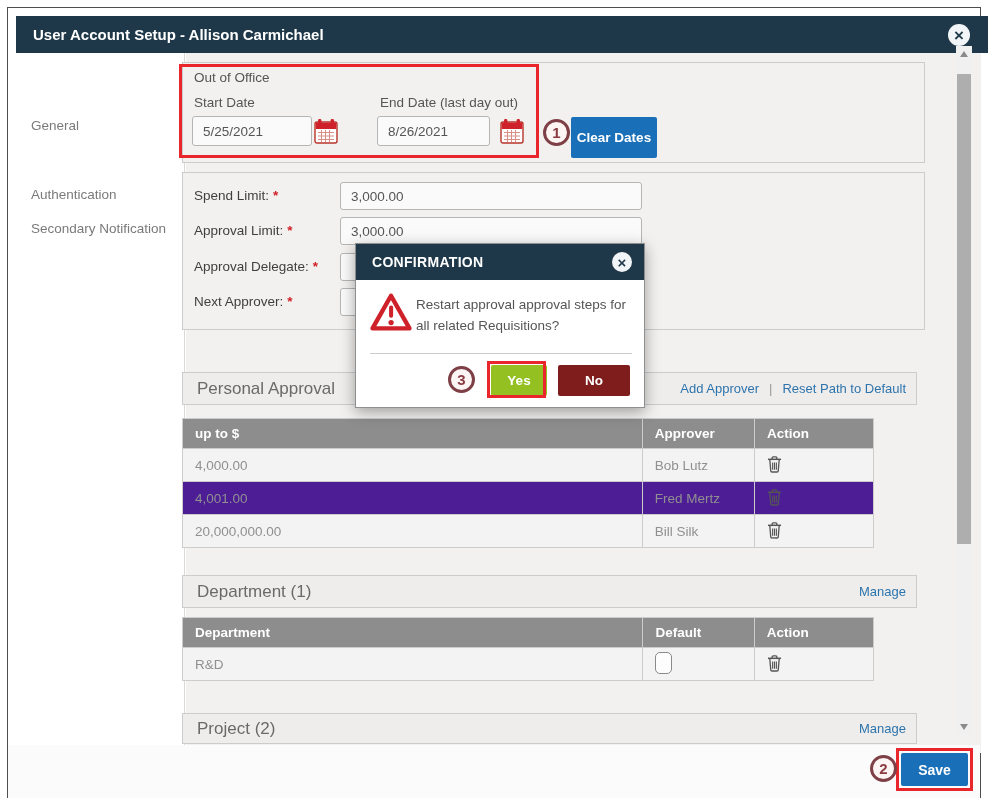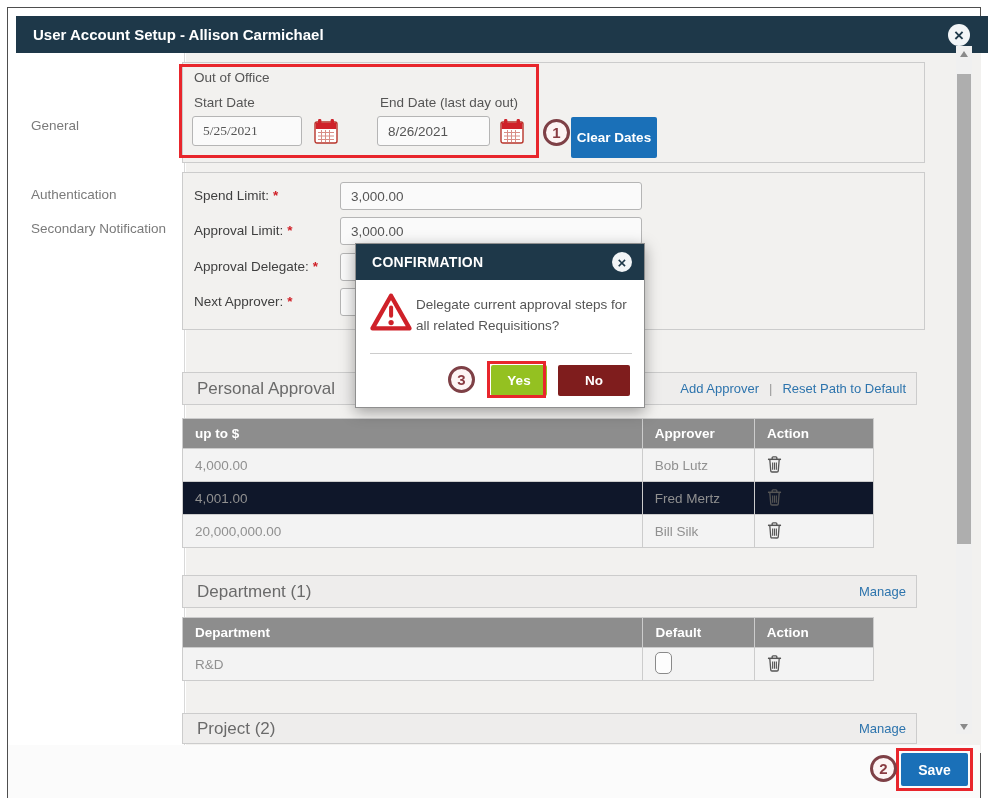--- a/index.html
+++ b/index.html
@@ -39,21 +39,21 @@
                 border:1px solid #cccccc; display:flex; align-items:center; }
   .section-hd .sec-title { font-size:17px; color:#6a6a6a; margin-left:14px; }
   .sec-links { margin-left:auto; margin-right:10px; font-size:13px; display:flex; gap:10px; align-items:center; }
   .link { color:#2d74ad; cursor:pointer; }
   .sep { color:#999; }
 
   table.grid { position:absolute; width:692px; border-collapse:collapse; font-size:13.5px; }
   table.grid th { background:#8d8d8d; color:#fff; text-align:left; font-weight:bold;
                   height:30px; padding-left:12px; border:1px solid #cccccc; }
   table.grid td { height:33px; padding-left:12px; color:#909090; border:1px solid #cccccc; }
-  tr.row-a td { background:#f3f3f3; } tr.row-b td { background:#0f172a; }
+  tr.row-a td { background:#f3f3f3; } tr.row-b td { background:#4c1d95; }
   td.tall { height:43px; }
   .col1 { width:494px; } .col2 { width:116px; } .col3 { width:125px; }
 
   .trash { width:15px; height:18px; display:inline-block; cursor:pointer; }
   .checkbox { width:17px; height:22px; border:1.5px solid #8a8a8a; border-radius:5px;
               background:#fdfdfd; cursor:pointer; display:inline-block; }
 
   .cal-icon { position:absolute; width:24px; height:26px; cursor:pointer; }
 
   .scrollbar { position:absolute; left:956px; top:46px; width:16px; height:688px; background:#f0f0f0; }
@@ -99,21 +99,21 @@
       <div class="side-item" style="top:161px;">Secondary Notification</div>
     </div>
 
     <div class="main-bg"></div>
   </div>
 
   <div class="box" style="left:182px; top:62px; width:743px; height:101px;"></div>
   <div class="lbl" style="left:194px; top:70px;">Out of Office</div>
   <div class="lbl" style="left:194px; top:95px;">Start Date</div>
   <div class="lbl" style="left:380px; top:95px;">End Date (last day out)</div>
-  <div class="input" style="left:192px; top:116px; width:110px; height:30px;font-family:Liberation Serif, serif;">5/25/2021</div>
+  <div class="input" style="left:192px; top:116px; width:120px; height:30px;">5/25/2021</div>
   <div class="input" style="left:377px; top:116px; width:113px; height:30px;">8/26/2021</div>
 
   <svg class="cal-icon" style="left:314px; top:118px;" viewBox="0 0 24 26">
     <rect x="1" y="4" width="22" height="21" rx="2" fill="#fff" stroke="#b8352b" stroke-width="1.4"></rect>
     <rect x="1.7" y="4.7" width="20.6" height="6.3" fill="#cf2129"></rect>
     <rect x="4" y="1" width="3.4" height="5.4" rx="1.4" fill="#cf2129"></rect>
     <rect x="16.6" y="1" width="3.4" height="5.4" rx="1.4" fill="#cf2129"></rect>
     <g stroke="#d88d85" stroke-width="1">
         <path d="M4 14.5h16M4 18h16M4 21.5h16"></path>
         <path d="M7.5 12v12M11.5 12v12M15.5 12v12"></path>
@@ -240,21 +240,21 @@
     <div class="modal-hd">
       <span class="m-title">CONFIRMATION</span>
       <span class="circle-close">×</span>
     </div>
     <svg class="warn-icon" viewBox="0 0 50 46">
       <path d="M25 4 L46 41 L4 41 Z" fill="#fff" stroke="#cf2129" stroke-width="5" stroke-linejoin="round"></path>
       <rect x="22.8" y="15" width="4.6" height="14" rx="2.2" fill="#cf2129"></rect>
       <circle cx="25.1" cy="34.5" r="3" fill="#cf2129"></circle>
     </svg>
     <div class="m-msg">
-      <span>Delegate current approval steps for</span><br>
+      <span>Restart approval approval steps for</span><br>
       <span>all related Requisitions?</span>
     </div>
     <div class="m-divider"></div>
     <div class="btn-blue" style="left:135px; top:121px; width:56px; height:31px; background:#94c121;">Yes</div>
     <div class="btn-blue" style="left:202px; top:121px; width:72px; height:31px; background:#7f1d1d;">No</div>
   </div>
 
   <div class="anno-rect" style="left:179px; top:64px; width:360px; height:94px;"></div>
   <div class="anno-rect" style="left:487px; top:361px; width:59px; height:37px;"></div>
   <div class="anno-rect" style="left:896px; top:748px; width:77px; height:43px;"></div>

